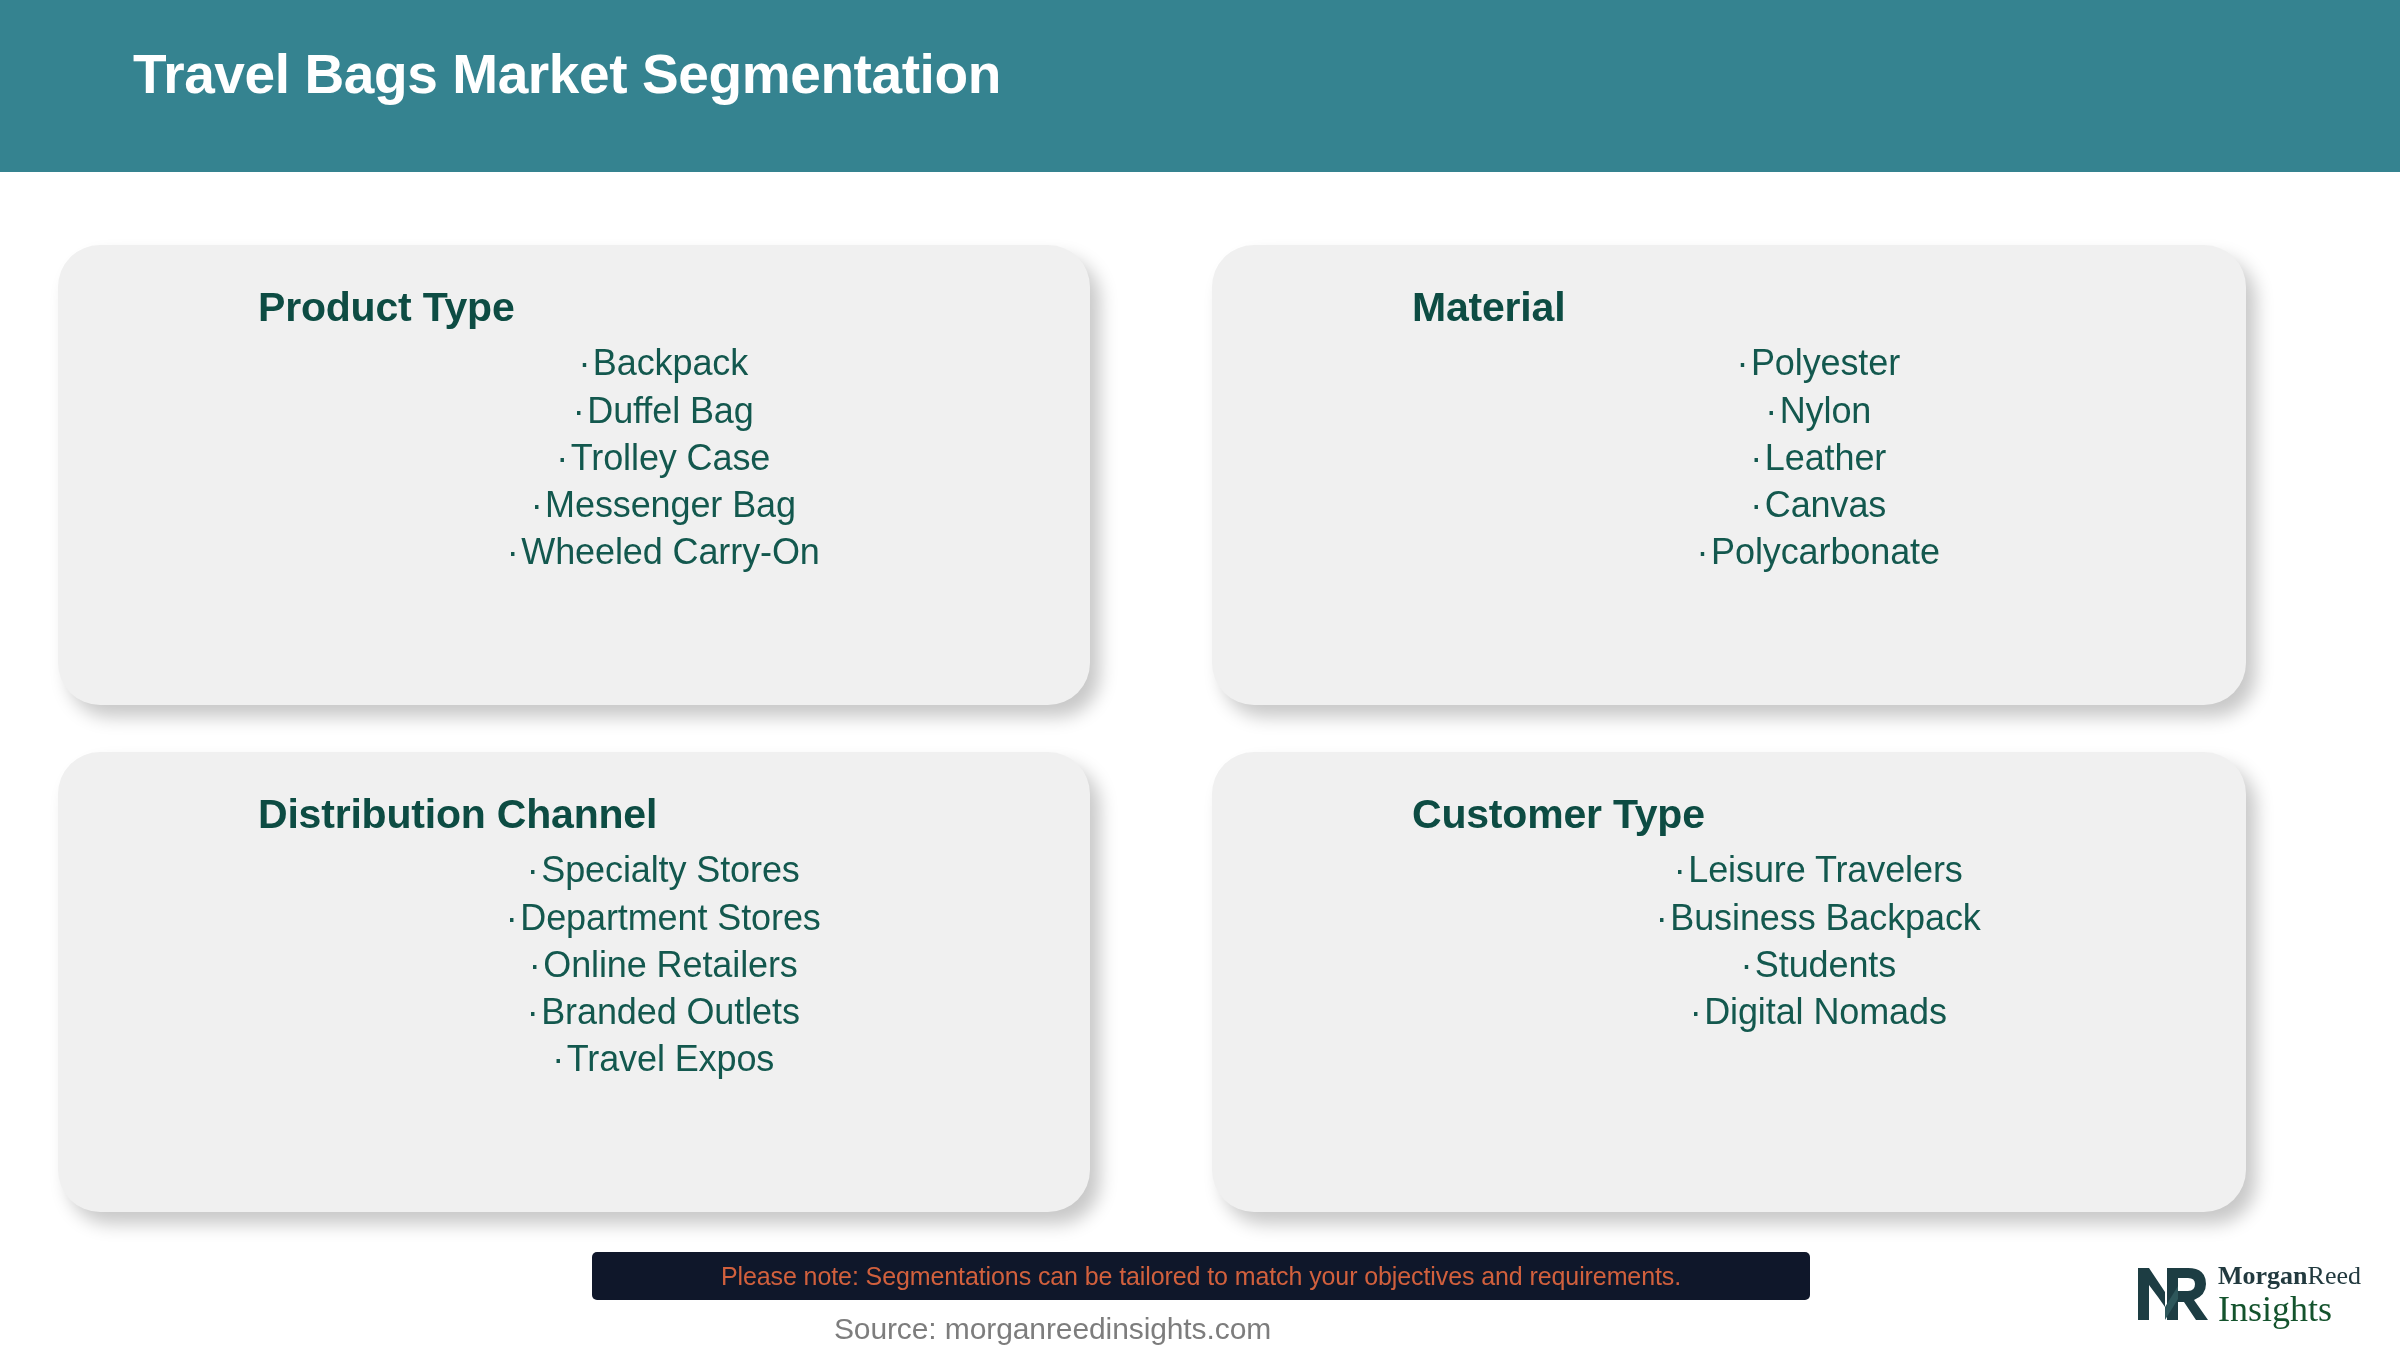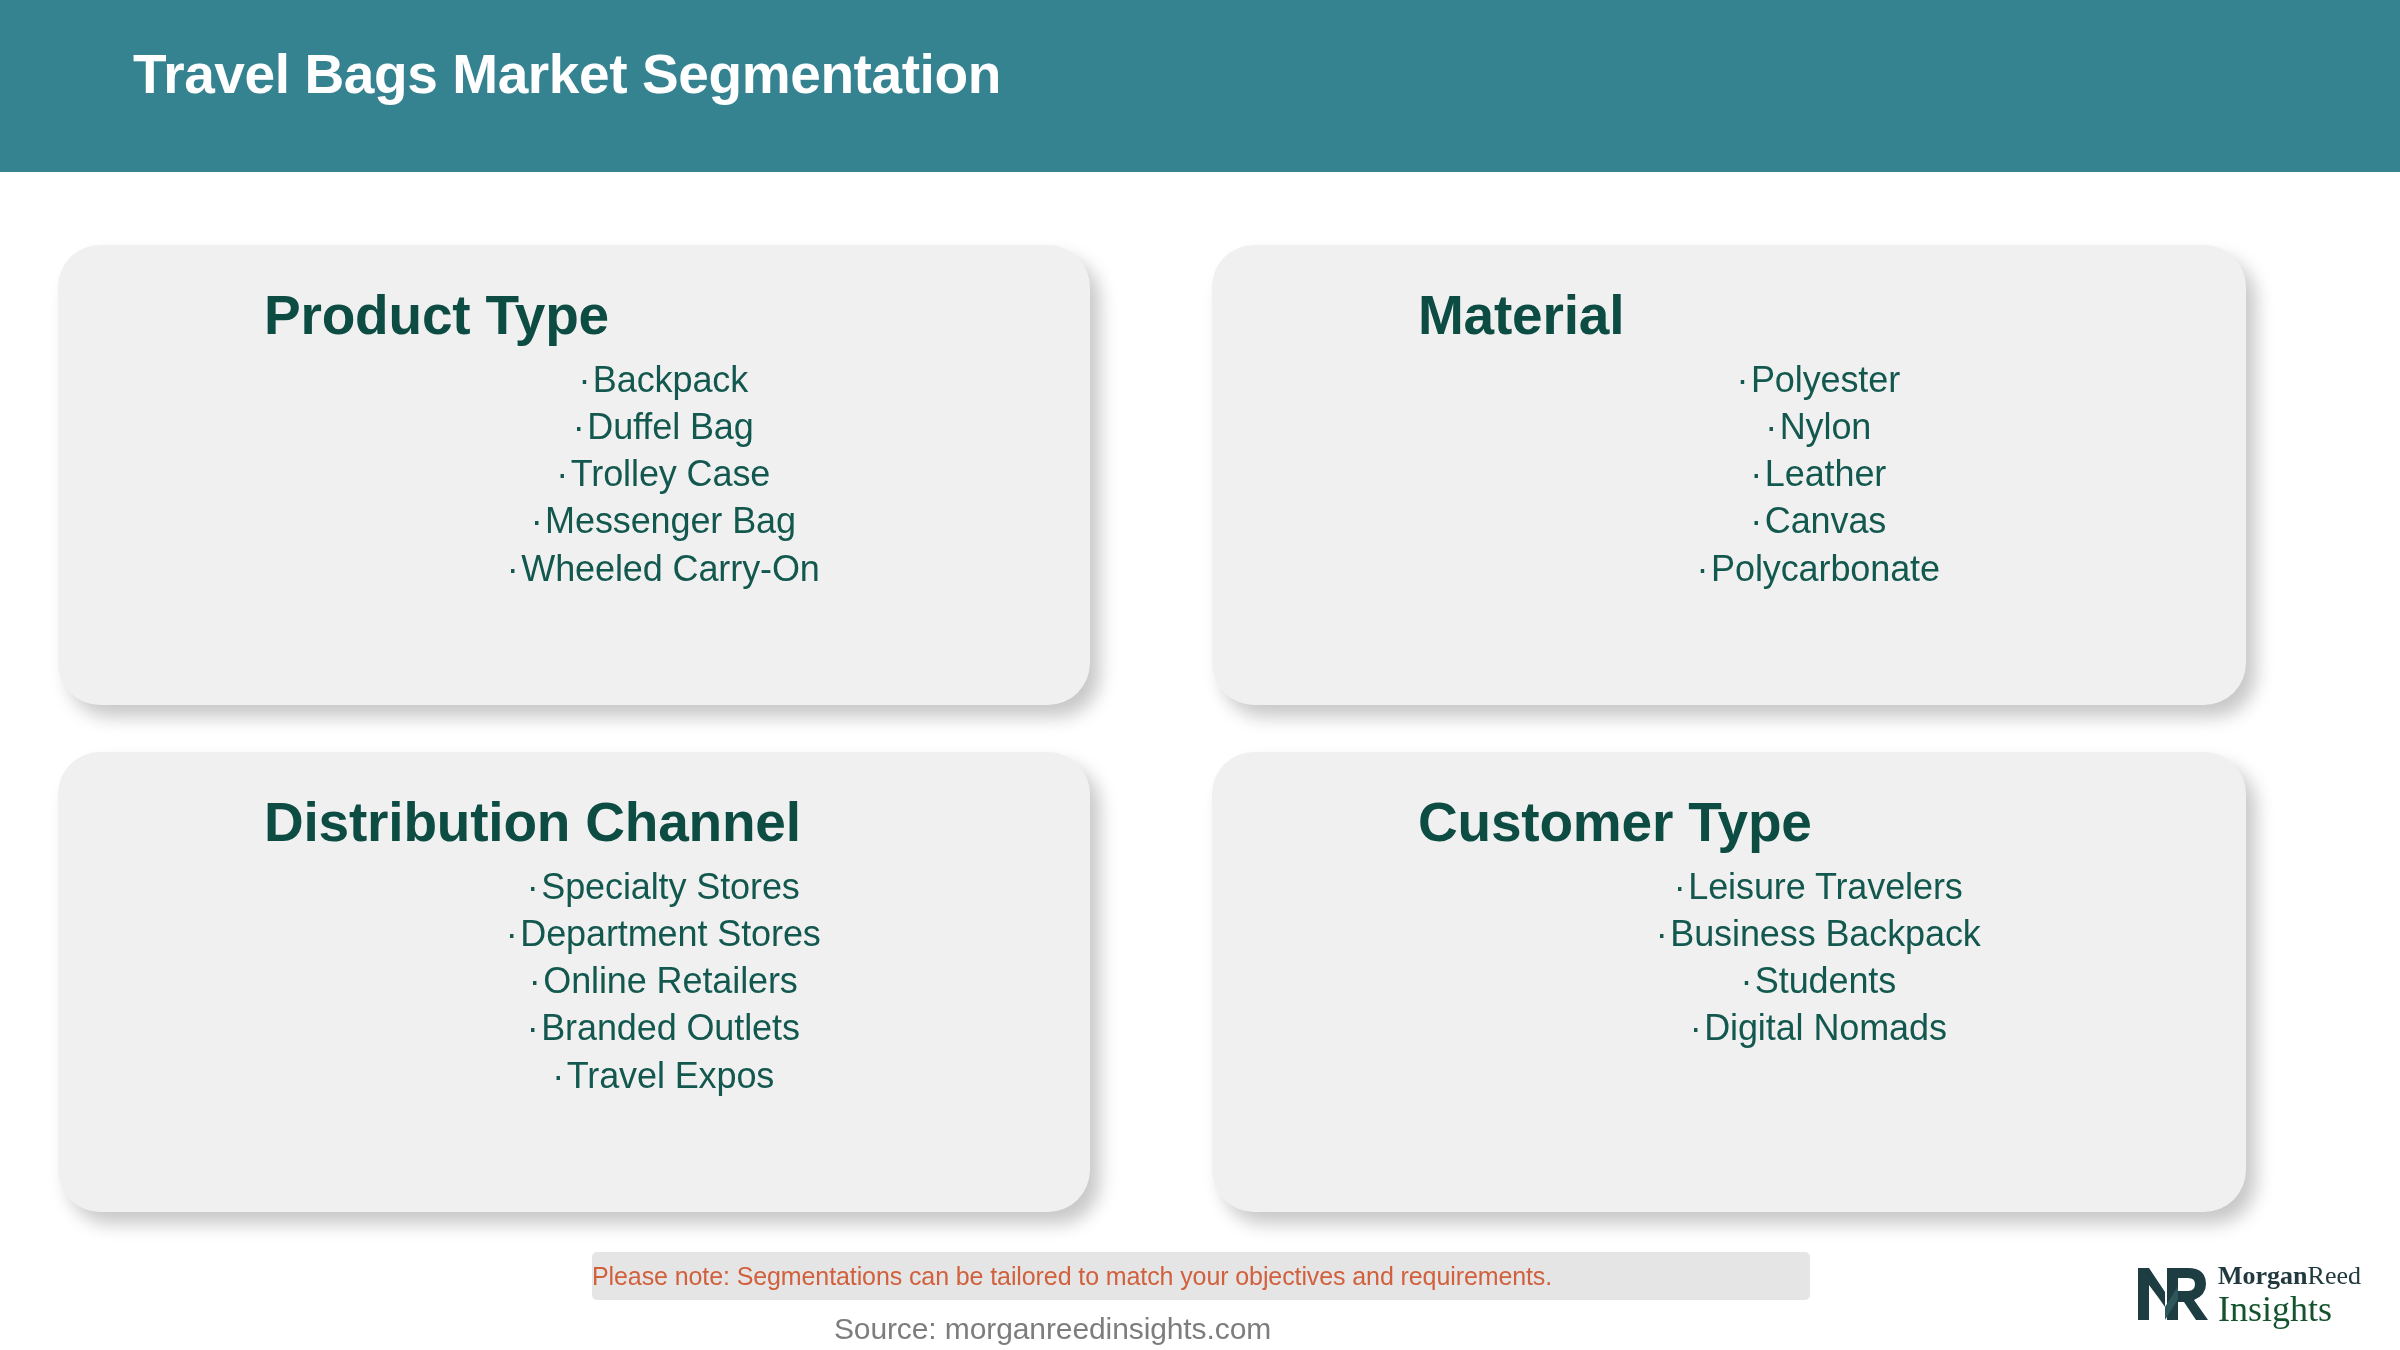--- a/index.html
+++ b/index.html
@@ -59,24 +59,24 @@
   .card-2 { left: 58px;   top: 580px; width: 1032px; height: 460px; }
   .card-3 { left: 1212px; top: 580px; width: 1034px; height: 460px; }
 
   .card-inner {
     position: absolute;
     left: 200px;
     top: 38px;
     right: 24px;
   }
   .card-title {
-    font-size: 55px;
+    font-size: 41px;
     font-weight: bold;
     color: #0d4c43;
-    margin: 0 0 8px 6px;
+    margin: 0 0 8px 0;
     line-height: 1.18;
     letter-spacing: -0.2px;
     white-space: nowrap;
   }
   .card-list {
     list-style: none;
     margin: 0;
     padding: 0;
     text-align: center;
   }
@@ -100,24 +100,25 @@
     top: 1172px;
     width: 2400px;
     height: 178px;
   }
   .note-box {
     position: absolute;
     left: 592px;
     top: 80px;
     width: 1218px;
     height: 48px;
-    background: #e5e5e5;
+    background: #0f172a;
     border-radius: 5px;
     display: flex;
     align-items: center;
+    justify-content: center;
     box-sizing: border-box;
   }
   .note-text {
     font-size: 25px;
     color: #d1603d;
     white-space: nowrap;
     letter-spacing: -0.1px;
   }
   .source-text {
     position: absolute;

